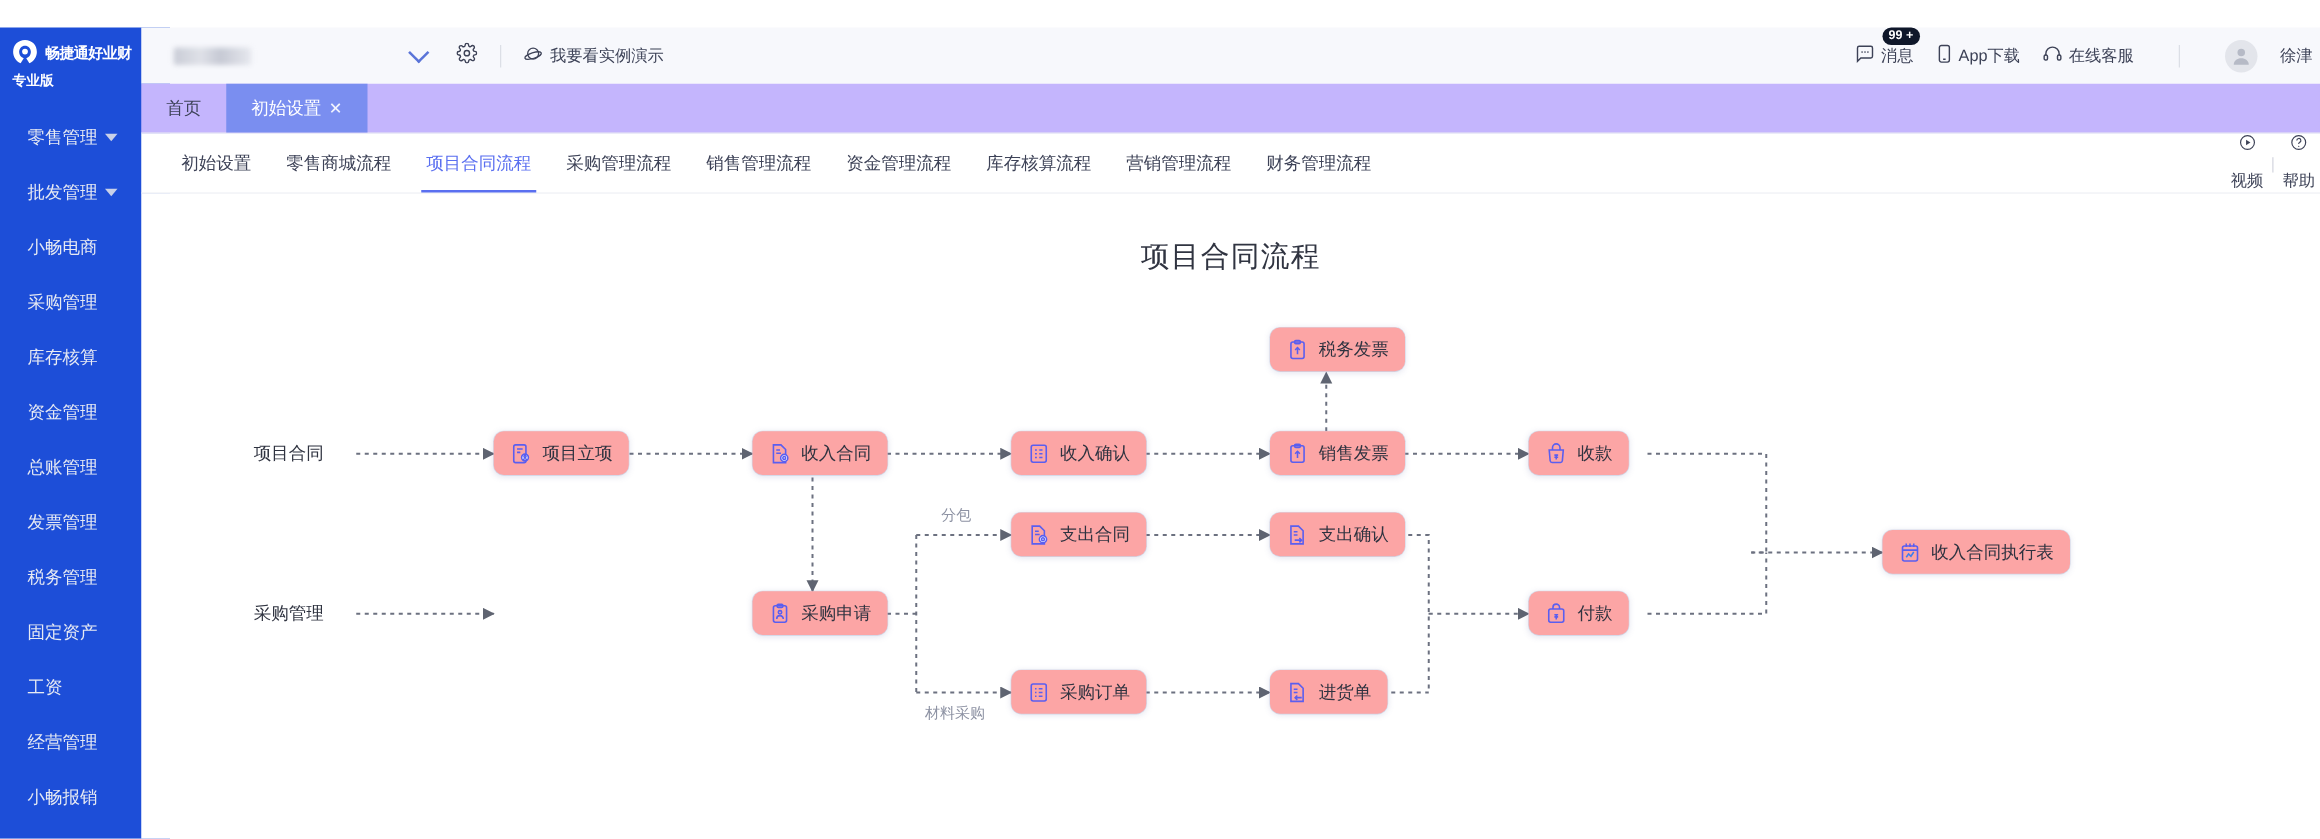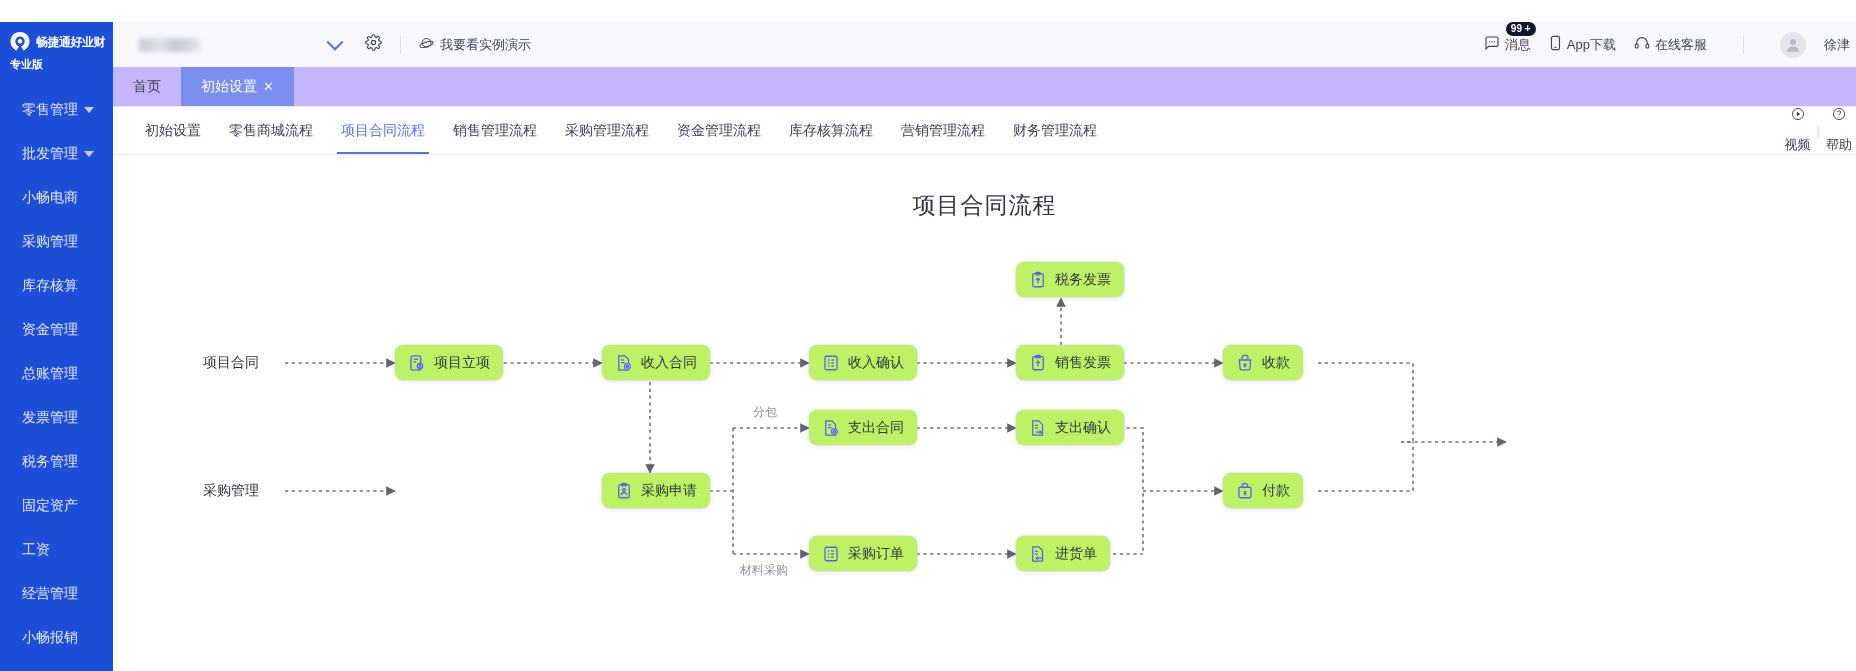--- a/index.html
+++ b/index.html
@@ -204,21 +204,21 @@
     color: #303441;
     letter-spacing: 1px;
   }
   .svg-layer {
     position: absolute; left: 0; top: 0;
     width: 1743px; height: 516px;
   }
   .node {
     position: absolute;
     height: 35px;
-    background: #bef264;
+    background: #fca5a5;
     border-radius: 8px;
     box-shadow: 0 1px 5px rgba(90,100,160,0.18), 0 0 0 0.5px rgba(200,205,225,0.55);
     display: flex; align-items: center;
     padding: 0 13px;
     gap: 8px;
     cursor: pointer;
     white-space: nowrap;
   }
   .node .nlabel {
     font-size: 14px;
@@ -385,24 +385,24 @@
     <div class="stab">
         <span>初始设置</span>
       </div>
     <div class="stab">
         <span>零售商城流程</span>
       </div>
     <div class="stab active">
         <span>项目合同流程</span>
       </div>
     <div class="stab">
+        <span>采购管理流程</span>
+      </div>
+    <div class="stab">
         <span>销售管理流程</span>
-      </div>
-    <div class="stab">
-        <span>采购管理流程</span>
       </div>
     <div class="stab">
         <span>资金管理流程</span>
       </div>
     <div class="stab">
         <span>库存核算流程</span>
       </div>
     <div class="stab">
         <span>营销管理流程</span>
       </div>
@@ -616,15 +616,26 @@
       <svg class="nicon" viewBox="0 0 24 24" fill="none" stroke="#5a5ef0" stroke-width="1.7">
         <rect x="4" y="7" width="16" height="14" rx="2"></rect>
         <path d="M8.5 7V5.2a3.5 3.5 0 0 1 7 0V7"></path>
         <path d="M12 18v-5.2"></path>
           <path d="M10 13h4"></path>
           <path d="M10 15.3h4"></path>
       </svg>
       <span class="nlabel">付款</span>
     </div>
 
+    <div class="node" style="left:1393px; top:269px;">
+      <svg class="nicon" viewBox="0 0 24 24" fill="none" stroke="#5a5ef0" stroke-width="1.7">
+        <rect x="4" y="5" width="16" height="16" rx="2"></rect>
+        <line x1="4" y1="9.5" x2="20" y2="9.5"></line>
+        <line x1="8" y1="2.5" x2="8" y2="6"></line>
+        <line x1="12" y1="2.5" x2="12" y2="6"></line>
+        <line x1="16" y1="2.5" x2="16" y2="6"></line>
+        <path d="M8 17l2.5-3.5L13 16l3-4.5" stroke="#3d7ff0"></path>
+      </svg>
+      <span class="nlabel">收入合同执行表</span>
+    </div>
 
   </div>
 </div>
 
 </body></html>

